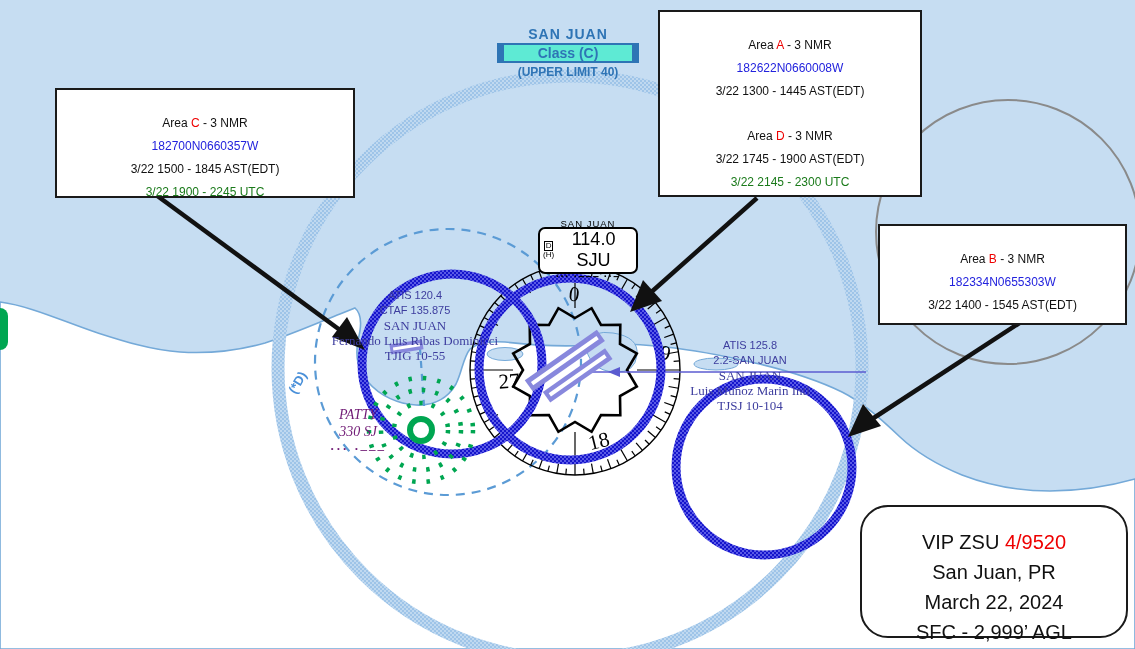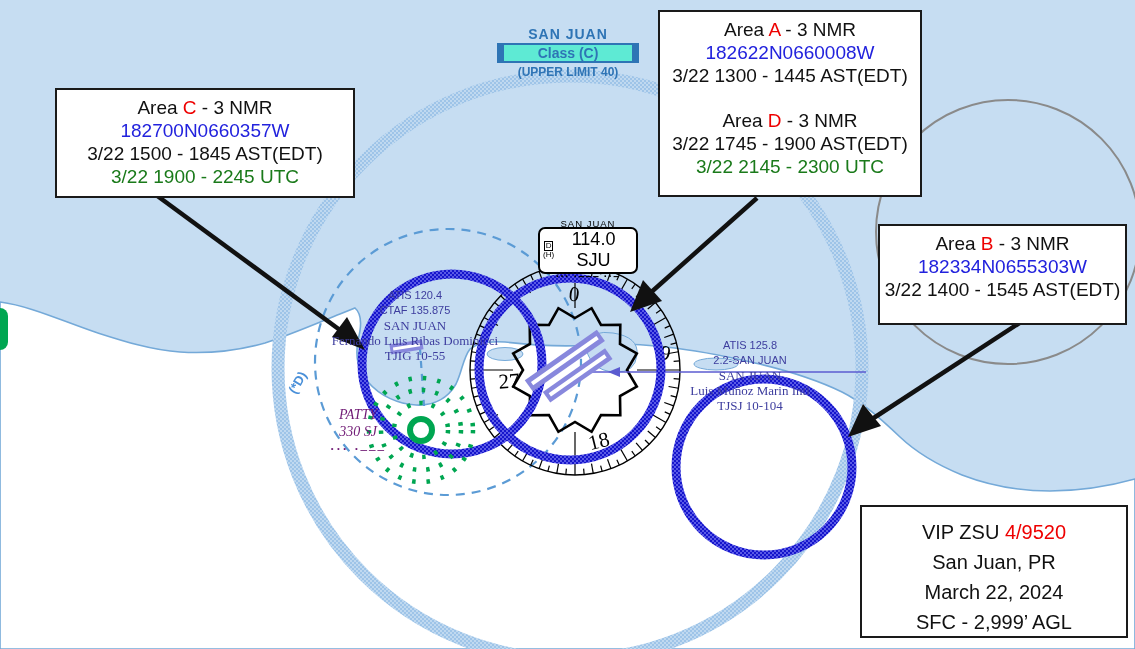--- a/index.html
+++ b/index.html
@@ -2,28 +2,28 @@
 <html><head>
 <meta charset="utf-8">
 <style>
   html,body{margin:0;padding:0;background:#e8e8e8;}
   #stage{position:relative;width:1135px;height:649px;overflow:hidden;
          font-family:"Liberation Sans",sans-serif;background:#c6ddf2;}
   #stage svg{position:absolute;left:0;top:0;}
   .abs{position:absolute;}
   
   .callout{position:absolute;background:#fff;border:2px solid #1a1a1a;
-           text-align:center;font-size:19px;line-height:23px;color:#111;
-           padding-top:6px;box-sizing:border-box;}
+           text-align:center;font-size:12px;line-height:23px;color:#111;
+           padding-top:22px;box-sizing:border-box;}
   .coord{color:#2222dd;}
   .utc{color:#1a7a1a;}
   .red{color:#ee0000;}
   .gap{height:22px;}
   
-  #vip-box{font-size:20px;line-height:30px;padding-top:10px;}
+  #vip-box{font-size:20px;line-height:30px;padding-top:20px;border-radius:28px;}
   
   .classc{position:absolute;color:#2e74b5;font-weight:bold;text-align:center;}
   .classc .l1{font-size:14px;letter-spacing:1px;}
   .classc .l2box{margin:1px auto 2px auto;width:128px;border:2px solid #2e74b5;
                  border-left:7px solid #2e74b5;border-right:7px solid #2e74b5;
                  font-size:14px;line-height:16px;background:#5eead4;text-align:center;}
   .classc .l3{font-size:12px;}
   
   .apt{position:absolute;color:#3d3d9e;text-align:center;line-height:15px;}
   .apt .f{font-size:11px;font-family:"Liberation Sans",sans-serif;}

